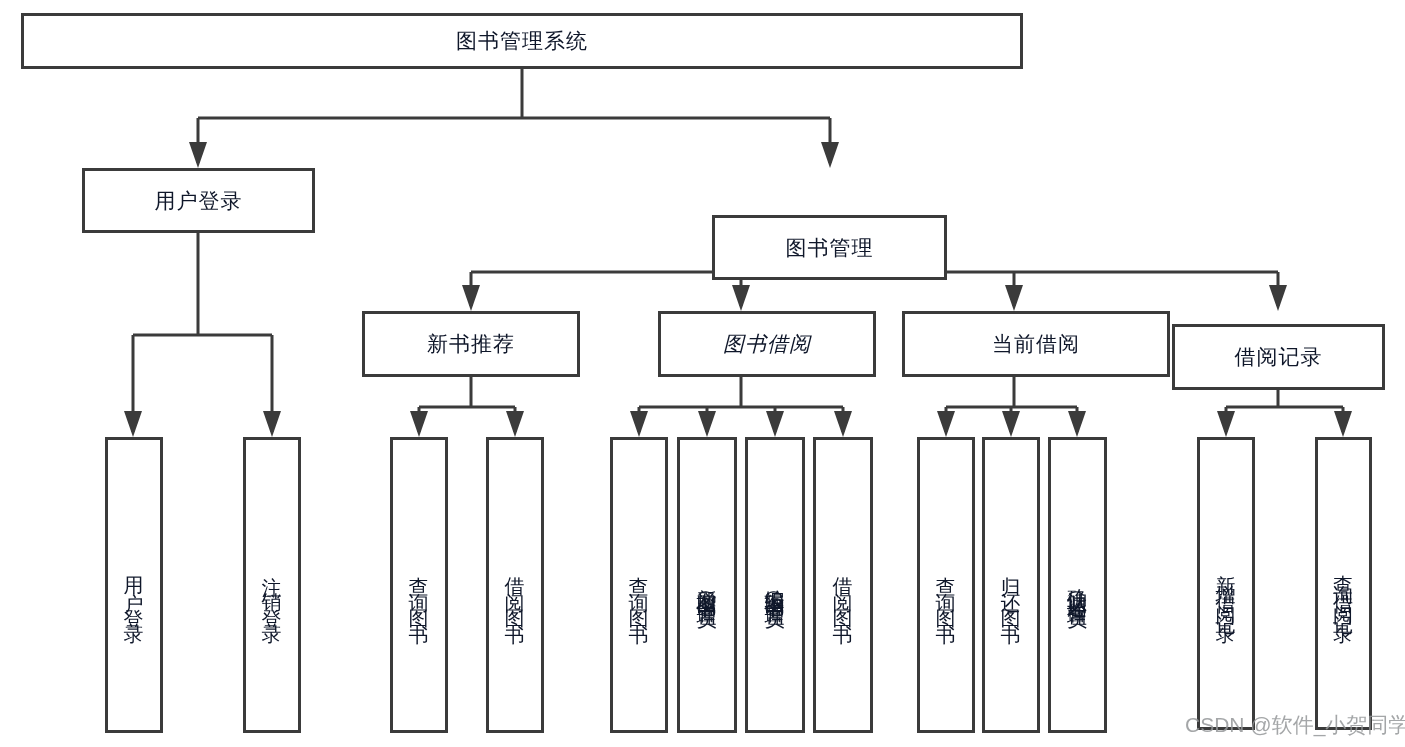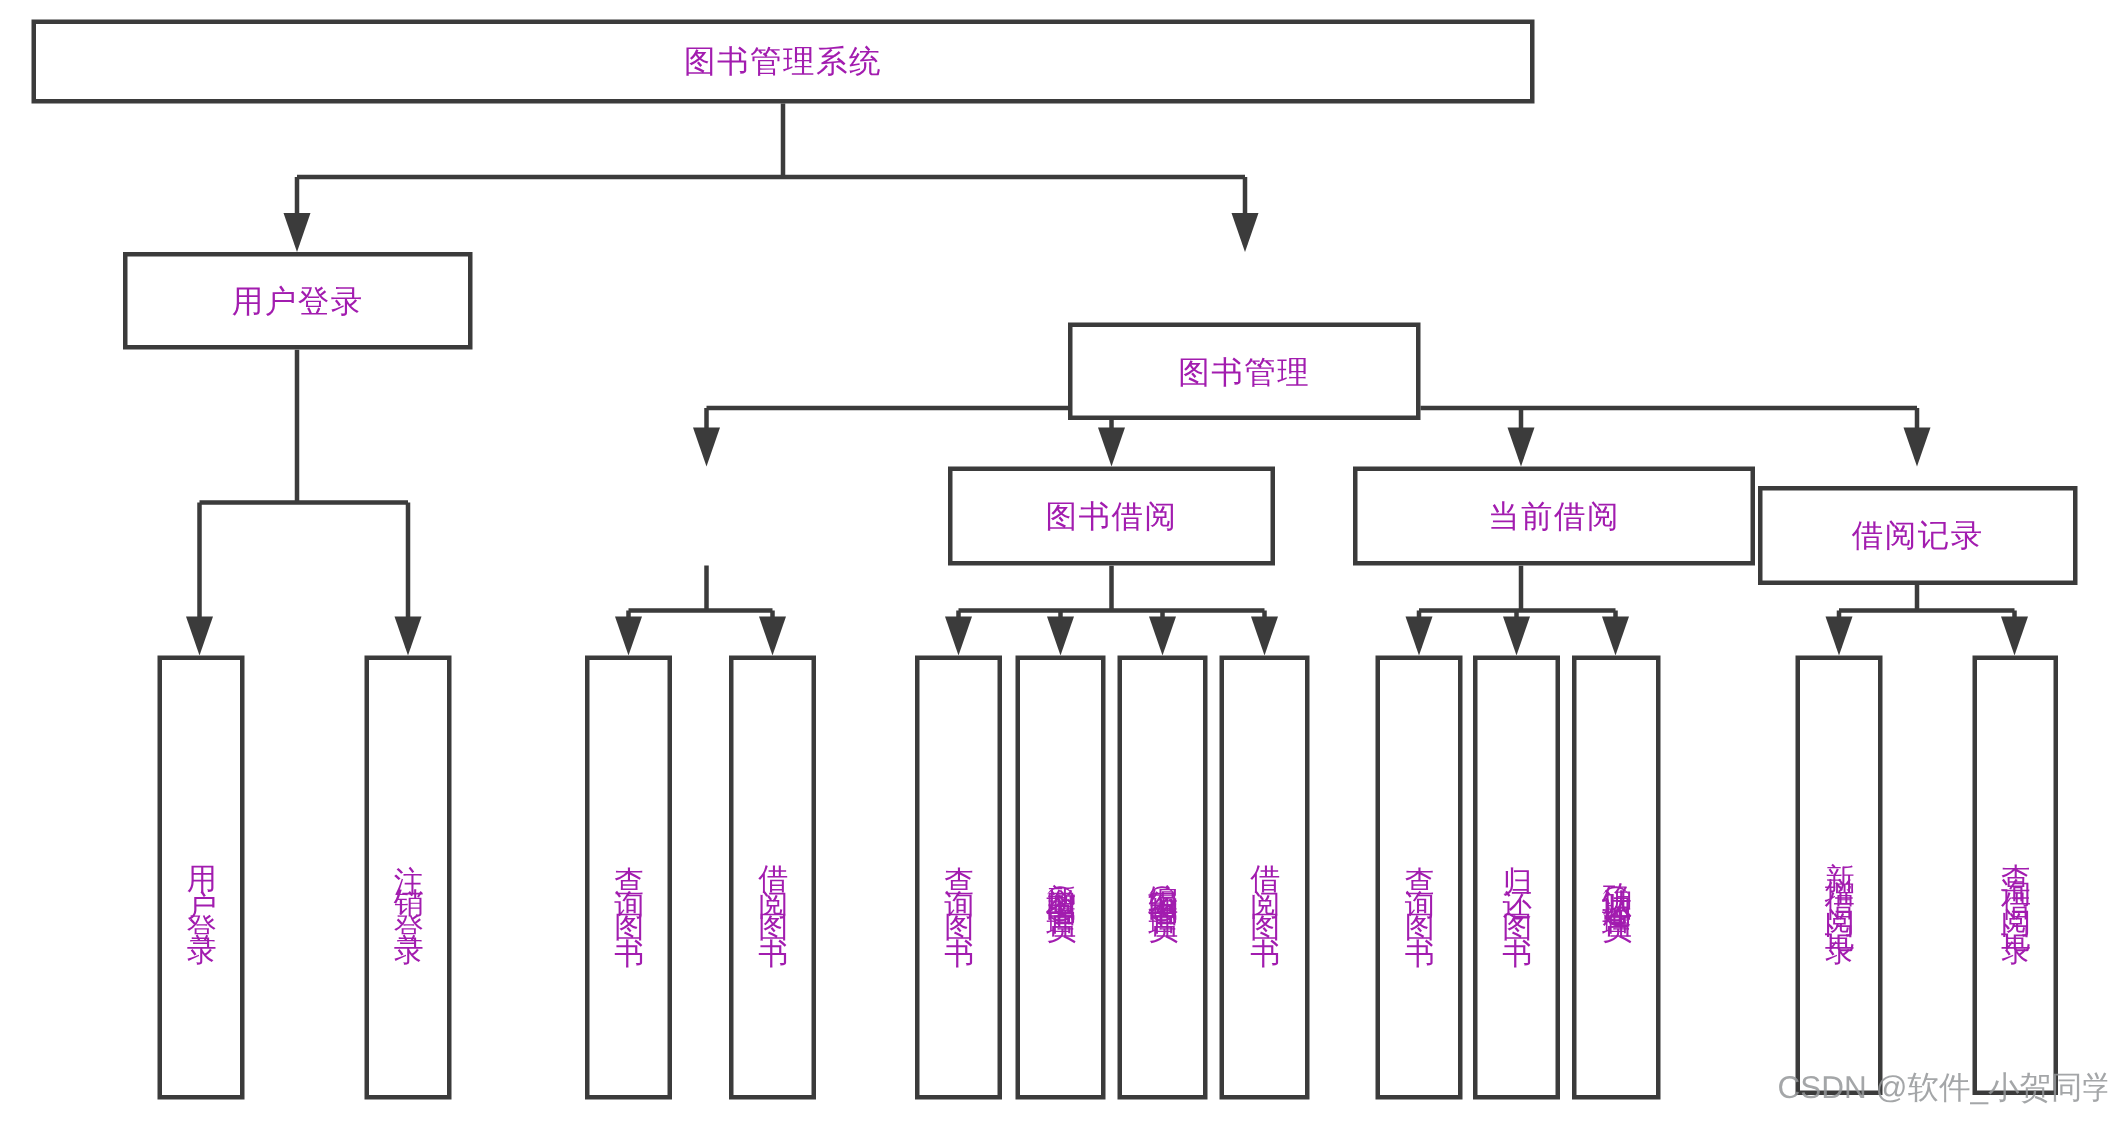--- a/index.html
+++ b/index.html
@@ -4,34 +4,34 @@
 <style>
   html,body{margin:0;padding:0;background:#ffffff;}
   .stage{
     position:relative;width:1405px;height:747px;background:#ffffff;
     font-family:"Liberation Sans","DejaVu Sans",sans-serif;overflow:hidden;
   }
   .lines{position:absolute;left:0;top:0;}
   .box{
     position:absolute;box-sizing:border-box;background:#ffffff;
     border:3px solid #3b3b3b;display:flex;align-items:center;justify-content:center;
-    color:#a21caf;font-size:21px;letter-spacing:1px;z-index:1;
+    color:#0f172a;font-size:21px;letter-spacing:1px;z-index:1;
   }
   .leaf{font-size:20px;letter-spacing:0;}
   .leaf .v{writing-mode:vertical-rl;text-orientation:mixed;line-height:1;}
   .sp16{letter-spacing:16px;margin-bottom:-16px;}
   .sp10{letter-spacing:10px;margin-bottom:-10px;}
   .sp3{letter-spacing:3px;margin-bottom:-3px;}
 
   
   #n-root{left:21px;top:13px;width:1002px;height:56px;}
   #n-l2-0{left:82px;top:168px;width:233px;height:65px;}
   #n-l2-1{left:712px;top:168px;width:235px;height:65px;margin-top:47px;}
   #n-l3-0{left:362px;top:311px;width:218px;height:66px;}
-  #n-l3-1{left:632px;top:311px;width:218px;height:66px;}
+  #n-l3-1{left:658px;top:311px;width:218px;height:66px;font-style:italic;}
   #n-l3-2{left:902px;top:311px;width:268px;height:66px;}
   #n-l3-3{left:1172px;top:324px;width:213px;height:66px;}
 
   #lf-0{left:105px;top:437px;width:58px;height:296px;}
   #lf-1{left:243px;top:437px;width:58px;height:296px;}
   #lf-2{left:390px;top:437px;width:58px;height:296px;}
   #lf-3{left:486px;top:437px;width:58px;height:296px;}
   #lf-4{left:610px;top:437px;width:58px;height:296px;}
   #lf-5{left:677px;top:437px;width:60px;height:296px;}
   #lf-6{left:745px;top:437px;width:60px;height:296px;}
@@ -88,20 +88,23 @@
     <span>图书管理系统</span>
   </div>
 
   <div class="box" id="n-l2-0">
     <span>用户登录</span>
   </div>
   <div class="box" id="n-l2-1">
     <span>图书管理</span>
   </div>
 
+  <div class="box" id="n-l3-0">
+    <span>新书推荐</span>
+  </div>
   <div class="box" id="n-l3-1">
     <span>图书借阅</span>
   </div>
   <div class="box" id="n-l3-2">
     <span>当前借阅</span>
   </div>
   <div class="box" id="n-l3-3">
     <span>借阅记录</span>
   </div>
 

